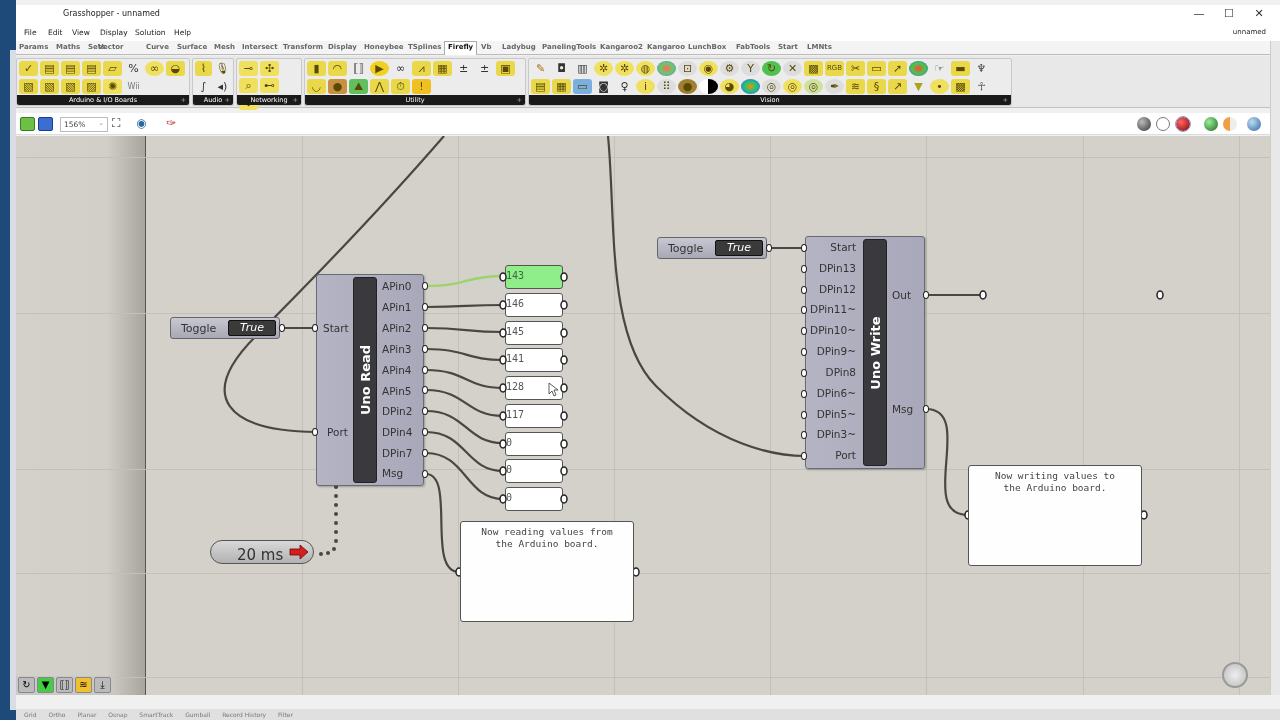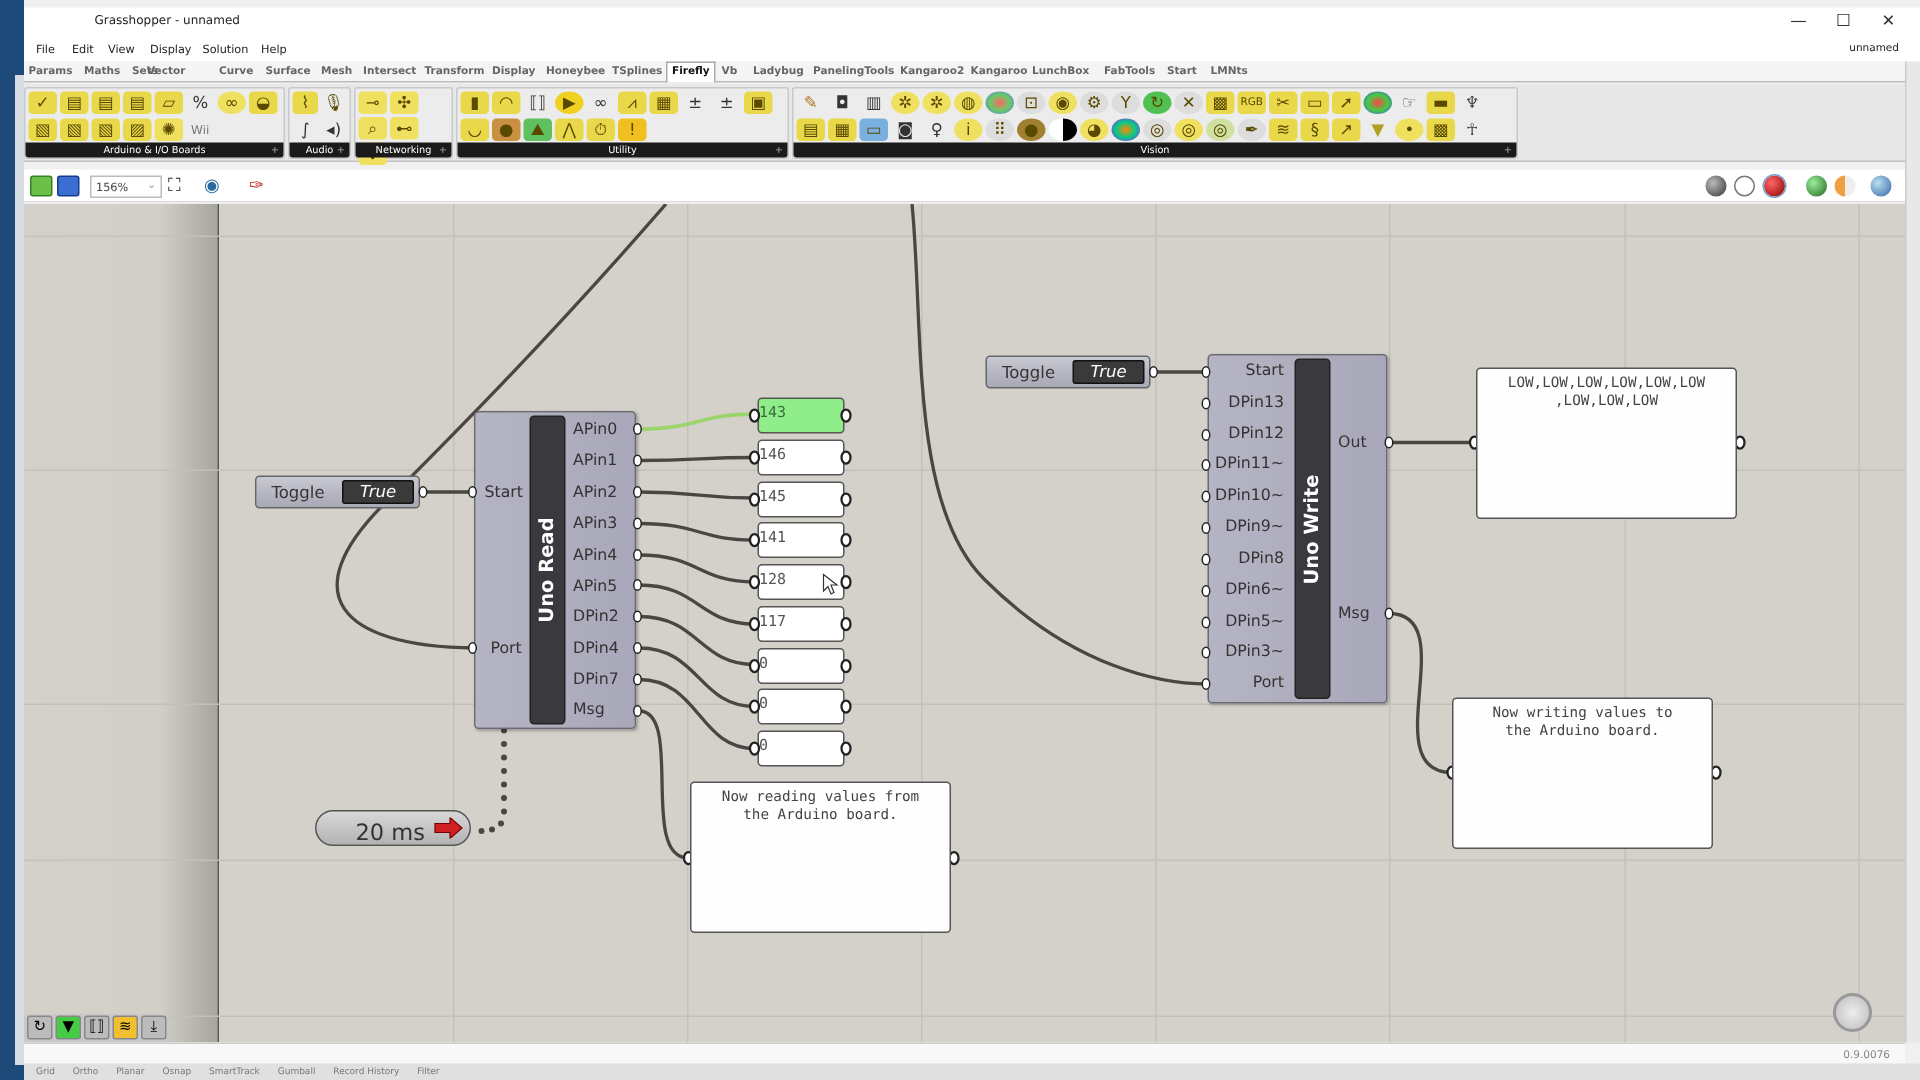--- a/index.html
+++ b/index.html
@@ -397,46 +397,39 @@
     <div class="port" style="left:785px;top:191px"></div>
     <div class="port" style="left:785px;top:212px"></div>
     <div class="port" style="left:785px;top:233px"></div>
     <div class="port" style="left:785px;top:254px"></div>
     <div class="port" style="left:785px;top:275px"></div>
     <div class="port" style="left:785px;top:295px"></div>
     <div class="port" style="left:785px;top:316px"></div>
     <div class="port" style="left:907px;top:155px"></div>
     <div class="port" style="left:907px;top:269px"></div>
 
-    <div class="panel" style="left:968px;top:109px;width:174px;height:101px">
-      <div>LOW,LOW,LOW,LOW,LOW,LOW</div>
-      <div>,LOW,LOW,LOW</div>
-    </div>
 
     <div class="panel" style="left:952px;top:329px;width:174px;height:101px">
       <div>Now writing values to</div>
       <div>the Arduino board.</div>
     </div>
   </div>
 
   <div class="vscroll"></div>
 
   <div class="navbtns">
     <span class="nb">↻</span>
     <span class="nb" style="background:#4c4">▼</span>
     <span class="nb">⟦⟧</span>
     <span class="nb" style="background:#f0c030">≋</span>
     <span class="nb">⤓</span>
   </div>
 
   <div class="compass"></div>
 
-  <div class="statusbar">
-    <span class="ver">0.9.0076</span>
-  </div>
 
   <div class="bottomchecks">
     <span>Grid</span>
     <span>Ortho</span>
     <span>Planar</span>
     <span>Osnap</span>
     <span>SmartTrack</span>
     <span>Gumball</span>
     <span>Record History</span>
     <span>Filter</span>

